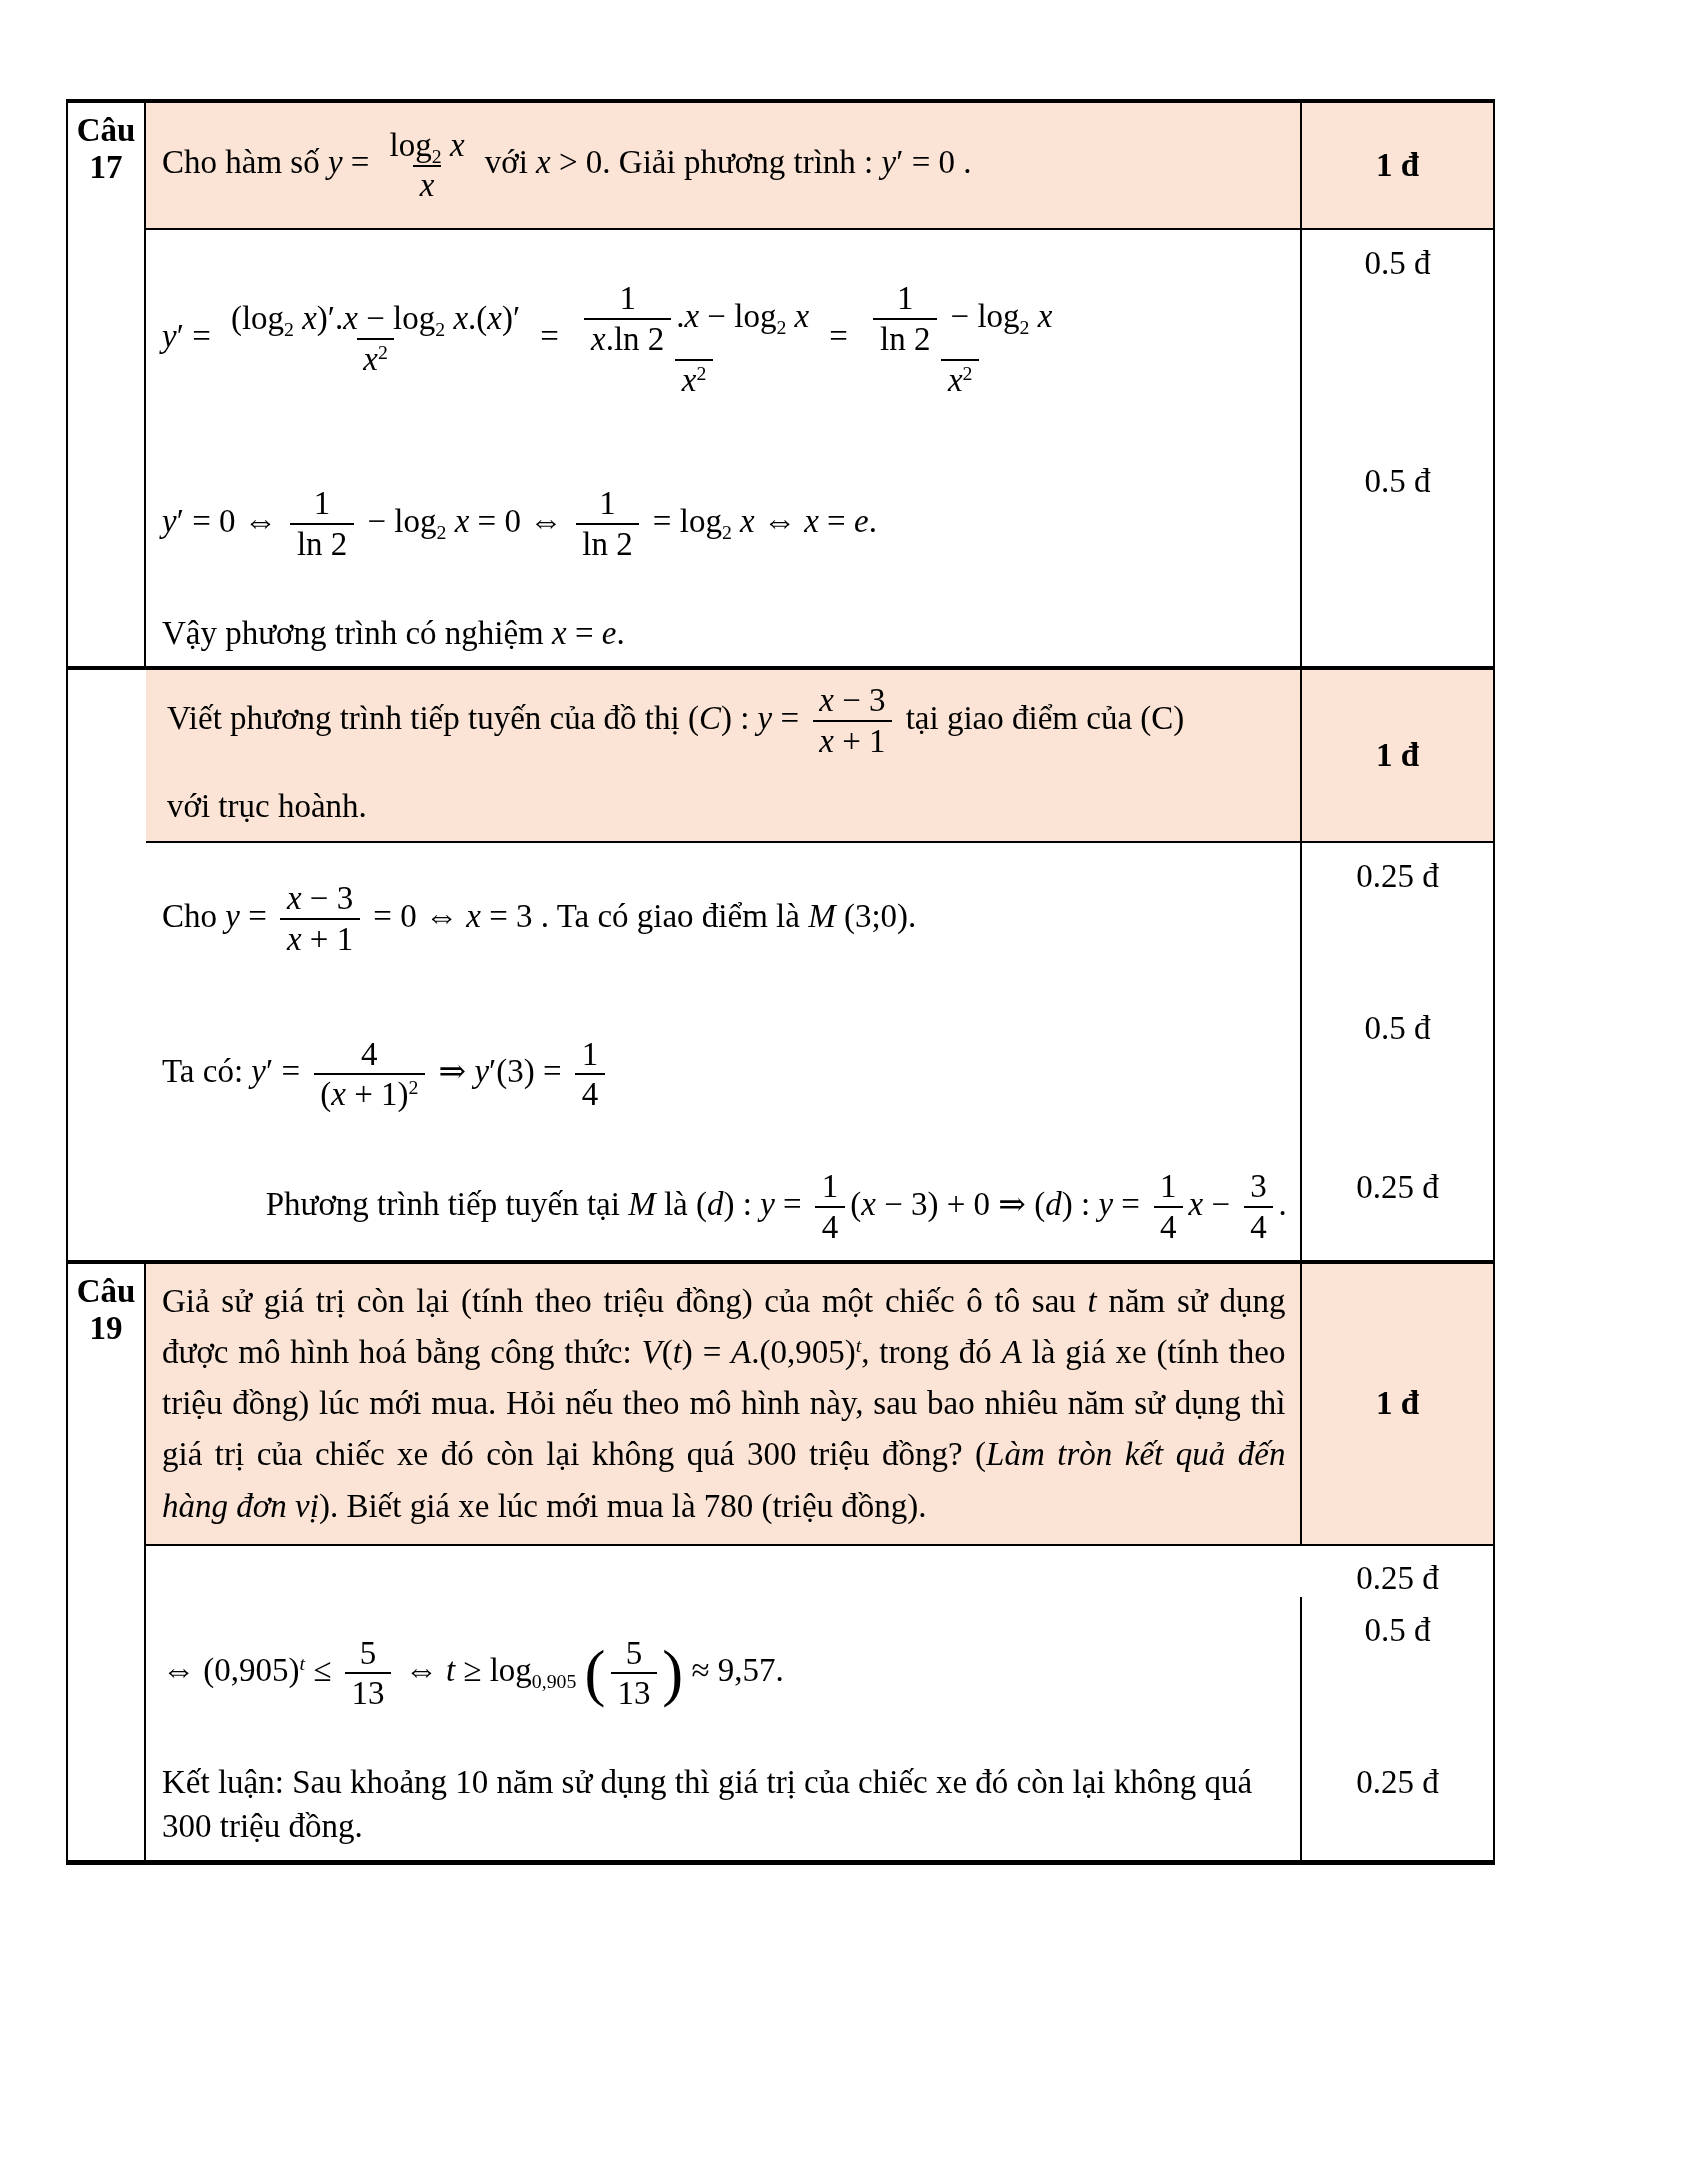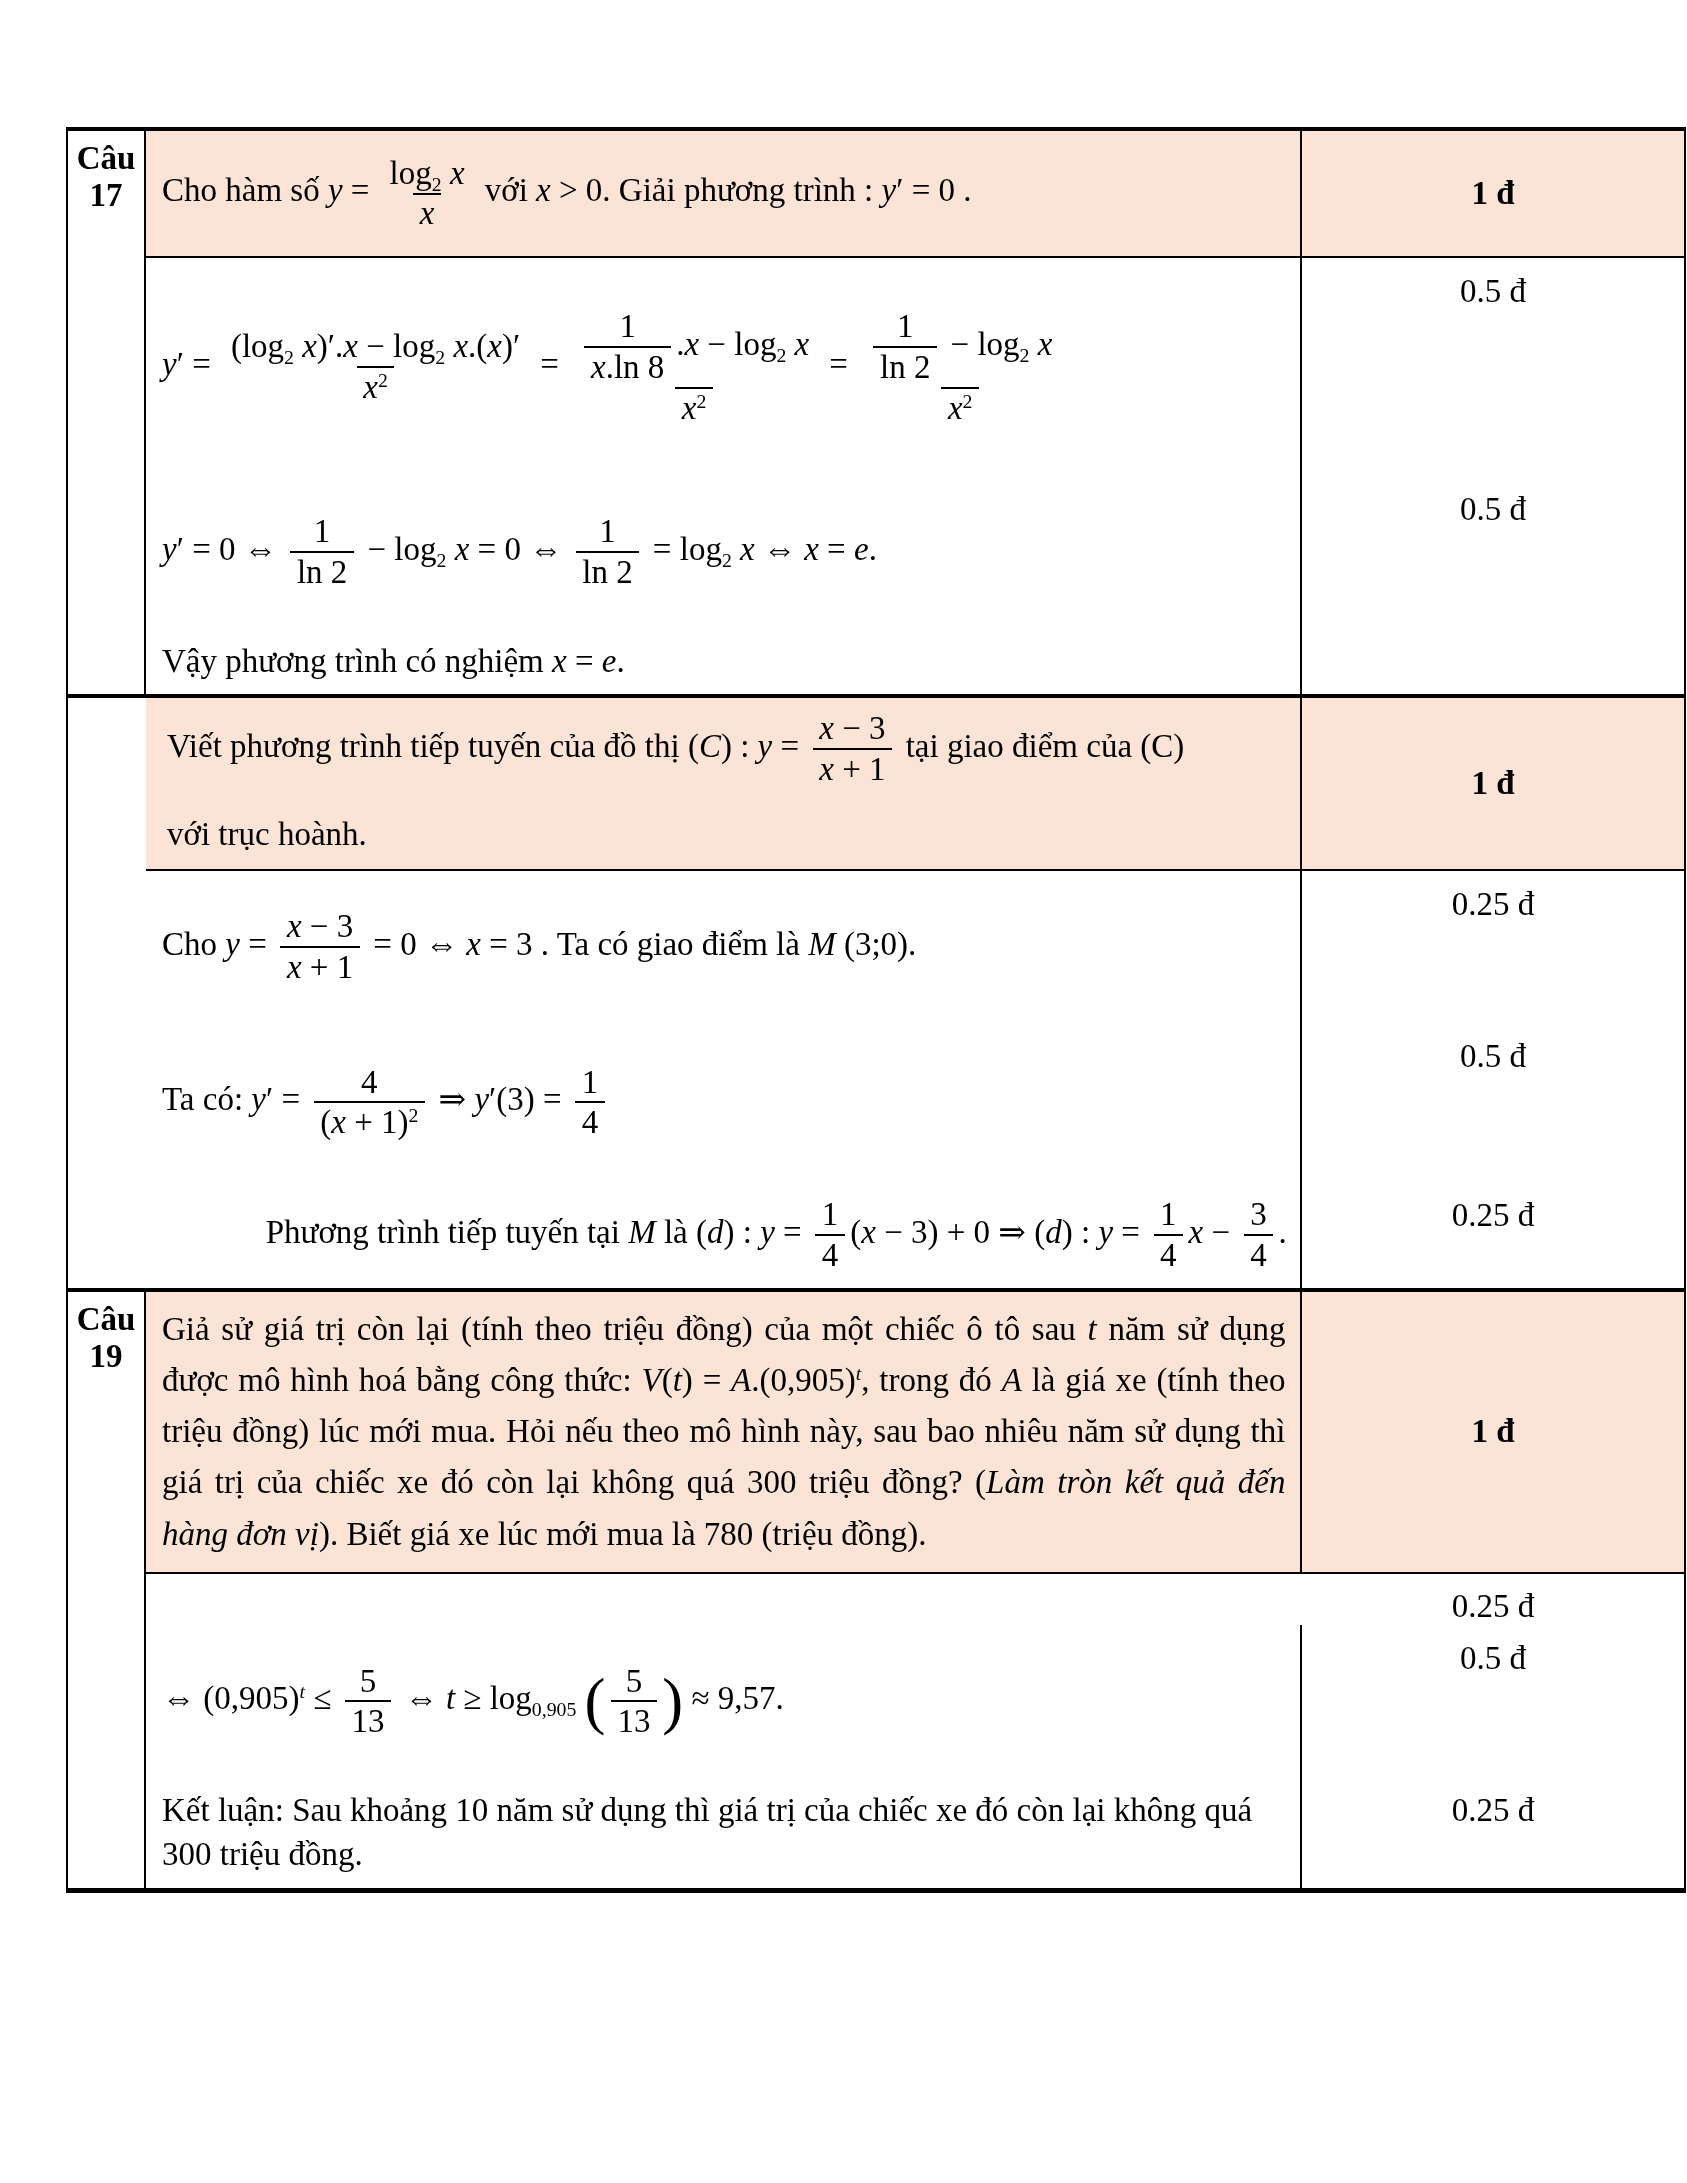--- a/index.html
+++ b/index.html
@@ -2,23 +2,23 @@
 <html style="--peach: #fbe4d5;font-size:10.6px"><head>
 <meta charset="utf-8">
 <style>
   html,body{margin:0;padding:0;}
   body{
     width:1687px;height:2183px;background:#ffffff;position:relative;
     font-family:"Liberation Serif","DejaVu Serif",serif;
     font-size:33px;color:#000;
   }
   .sheet{
-    position:absolute;left:66px;top:99px;width:1620px;
+    position:absolute;left:66px;top:99px;width:1429px;
     border:2px solid #000;border-top-width:4px;border-bottom-width:5.3px;
-    box-sizing:border-box;background:#fff;margin-top:28px;
+    box-sizing:border-box;background:#fff;
   }
   .question{
     display:grid;
     grid-template-columns:78px 1156px 1fr;
   }
   .question + .question{border-top:4.6px solid #000;}
   .cell{box-sizing:border-box;}
   .qnum{
     grid-column:1;border-right:2px solid #000;
     font-weight:bold;text-align:center;padding-top:9.3px;
@@ -85,21 +85,21 @@
           </span><span class="rm"> với </span><span class="it">x</span><span class="rm"> &gt; 0. Giải phương trình : </span><span class="it">y</span><span class="rm">′ = 0 .</span></div>
     </div>
     <div class="cell pts-head peach">1 đ</div>
   <div class="cell step-content s-0" style="grid-area: 2 / 2;">
         <div class="para"><span class="it">y</span><span class="rm">′ = </span><span class="frac">
             <span class="num"><span class="rm">(log</span><span class="sb">2</span><span class="it"> x</span><span class="rm">)′.</span><span class="it">x</span><span class="rm"> − log</span><span class="sb">2</span><span class="it"> x</span><span class="rm">.(</span><span class="it">x</span><span class="rm">)′</span></span>
             <span class="den"><span class="it">x</span><span class="sp">2</span></span>
           </span><span class="rm"> = </span><span class="frac">
             <span class="num"><span class="frac">
                 <span class="num"><span class="rm">1</span></span>
-                <span class="den"><span class="it">x</span><span class="rm">.ln 8</span></span>
+                <span class="den"><span class="it">x</span><span class="rm">.ln 2</span></span>
               </span><span class="rm">.</span><span class="it">x</span><span class="rm"> − log</span><span class="sb">2</span><span class="it"> x</span></span>
             <span class="den"><span class="it">x</span><span class="sp">2</span></span>
           </span><span class="rm"> = </span><span class="frac">
             <span class="num"><span class="frac">
                 <span class="num"><span class="rm">1</span></span>
                 <span class="den"><span class="rm">ln 2</span></span>
               </span><span class="rm"> − log</span><span class="sb">2</span><span class="it"> x</span></span>
             <span class="den"><span class="it">x</span><span class="sp">2</span></span>
           </span></div>
       </div>

